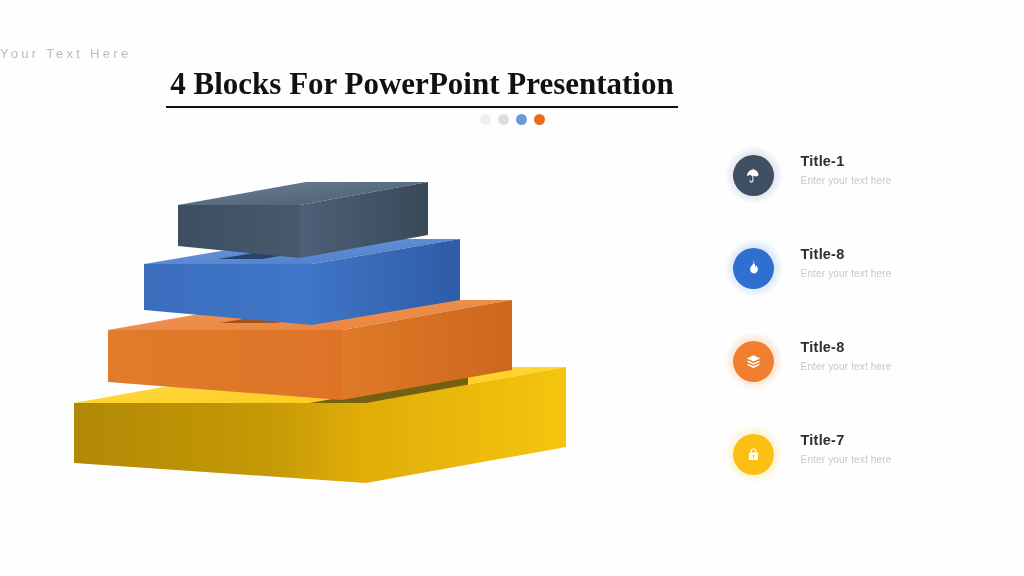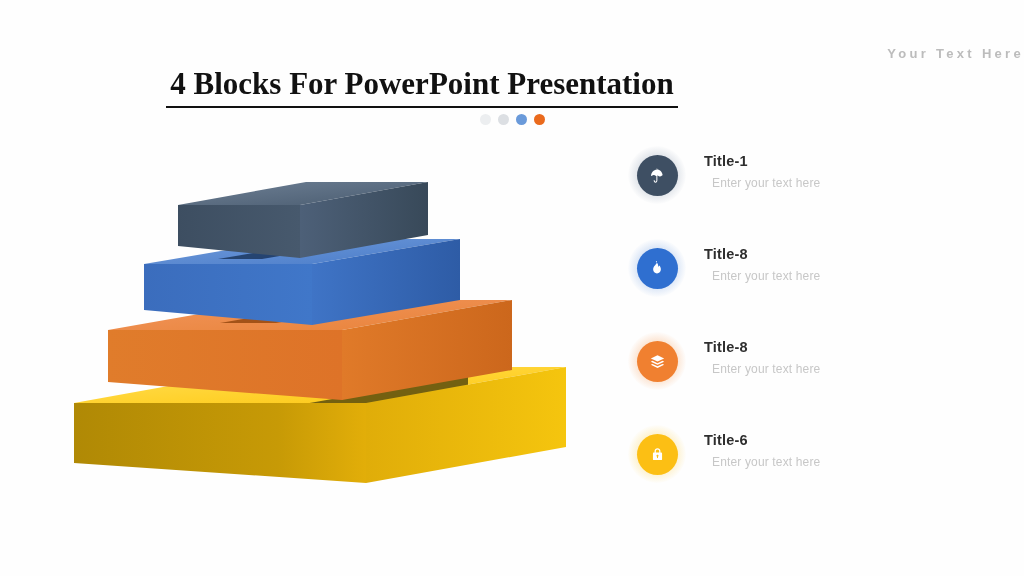--- a/index.html
+++ b/index.html
@@ -8,26 +8,26 @@
     background:#ffffff;
     font-family:"Liberation Sans", sans-serif;
     overflow:hidden;
     position:relative;
   }
   .slide{position:absolute;inset:0;background:#fefefe;}
 
   
   .eyebrow{
     position:absolute;top:46px;left:0;width:1024px;
-    text-align:right;
+    text-align:left;
     font-size:13px;
     letter-spacing:3.3px;
     color:#bcbcbc;
     font-family:"Liberation Sans", sans-serif;
-    font-weight:700;
+    font-weight:400;
   }
   .title-wrap{
     position:absolute;top:66px;left:0;width:844px;
     text-align:center;
   }
   .main-title{
     display:inline-block;
     font-family:"Liberation Serif", serif;
     font-weight:700;
     font-size:31px;
@@ -55,20 +55,21 @@
   .list{
     position:absolute;
     left:628px;top:146px;
     width:360px;
   }
   .item{
     position:relative;
     height:93px;
     display:flex;
     align-items:flex-start;
+    justify-content:center;
   }
   .badge{
     position:relative;
     width:58px;height:58px;
     flex:0 0 58px;
     display:flex;align-items:center;justify-content:center;
     margin-top:0px;
   }
   .halo{
     position:absolute;left:50%;top:50%;
@@ -92,25 +93,25 @@
     font-family:"Liberation Sans", sans-serif;
     font-size:14.5px;
     font-weight:700;
     color:#2e2e2e;
     letter-spacing:0.2px;
     margin:0 0 7px 0;
     line-height:1;
   }
   .item-sub{
     font-family:"Liberation Sans", sans-serif;
-    font-size:12px;
+    font-size:10px;
     font-weight:400;
     color:#c7c7c7;
     letter-spacing:0.15px;
-    margin:8px;
+    margin:0;
     line-height:1;
   }
 </style>
 </head>
 <body>
 
 <div class="slide">
 
   <div class="eyebrow">Your Text Here</div>
 
@@ -260,19 +261,19 @@
       <div class="item">
         <div class="badge">
           <div class="halo" style="background: radial-gradient(circle, rgb(253, 238, 192) 40%, rgba(255, 255, 255, 0) 72%);"></div>
           <div class="disc" style="background: rgb(252, 191, 20);">
             <svg width="15" height="15" viewBox="0 0 24 24">
               <path fill="#ffffff" d="M12 1.8c-2.6 0-4.7 2.1-4.7 4.7v2.4H6.2c-.8 0-1.5.7-1.5 1.5v9c0 .8.7 1.5 1.5 1.5h11.6c.8 0 1.5-.7 1.5-1.5v-9c0-.8-.7-1.5-1.5-1.5h-1.1V6.5c0-2.6-2.1-4.7-4.7-4.7zm0 2c1.5 0 2.7 1.2 2.7 2.7v2.4H9.3V6.5c0-1.5 1.2-2.7 2.7-2.7zm0 8.6c.9 0 1.6.7 1.6 1.6 0 .6-.3 1.1-.8 1.4v1.9c0 .4-.4.8-.8.8s-.8-.4-.8-.8v-1.9c-.5-.3-.8-.8-.8-1.4 0-.9.7-1.6 1.6-1.6z"></path>
             </svg>
           </div>
         </div>
         <div class="texts">
-          <p class="item-title">Title-6</p>
+          <p class="item-title">Title-7</p>
           <p class="item-sub">Enter your text here</p>
         </div>
       </div>
     </div>
 
 </div>
 
 </body></html>

